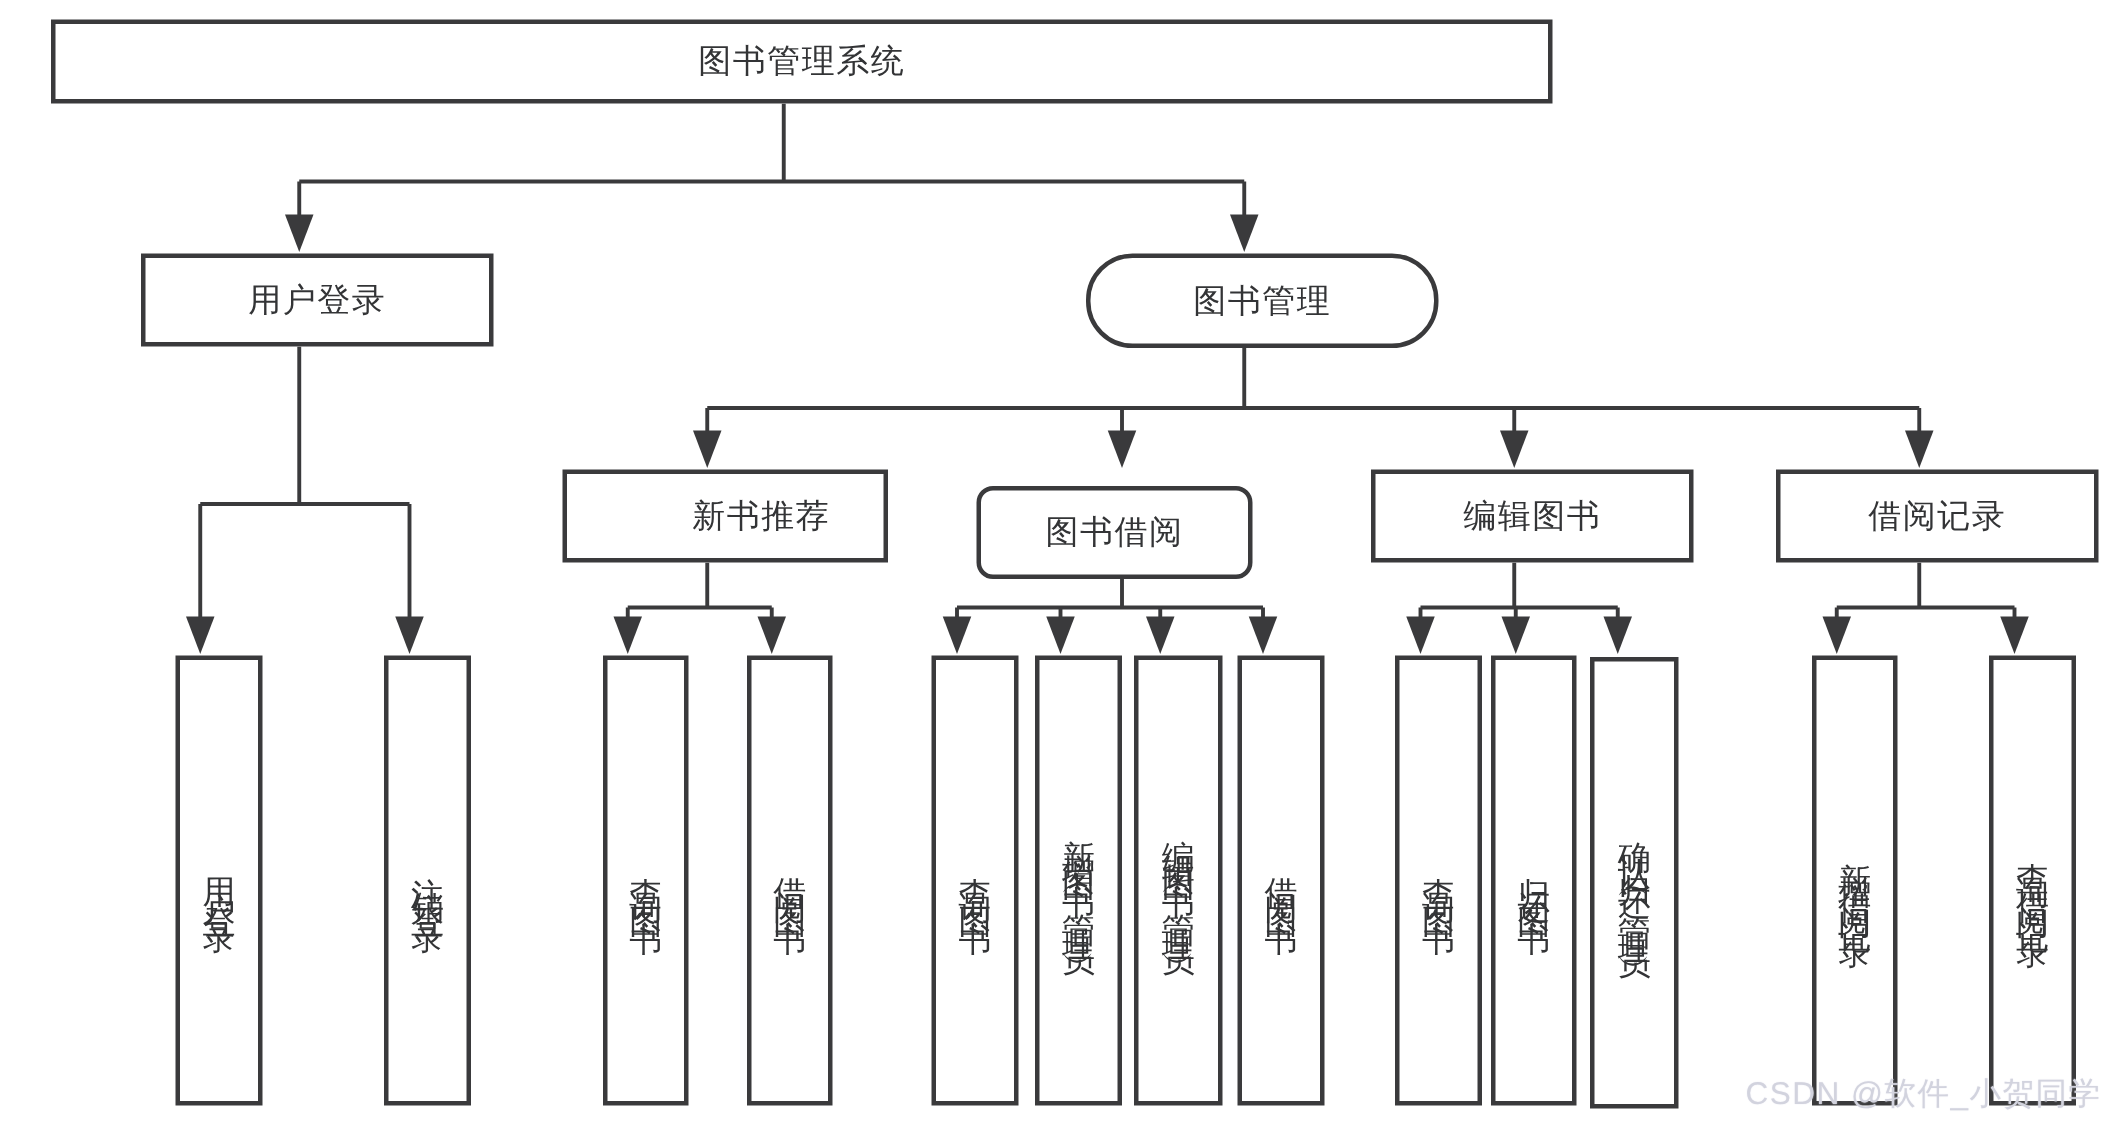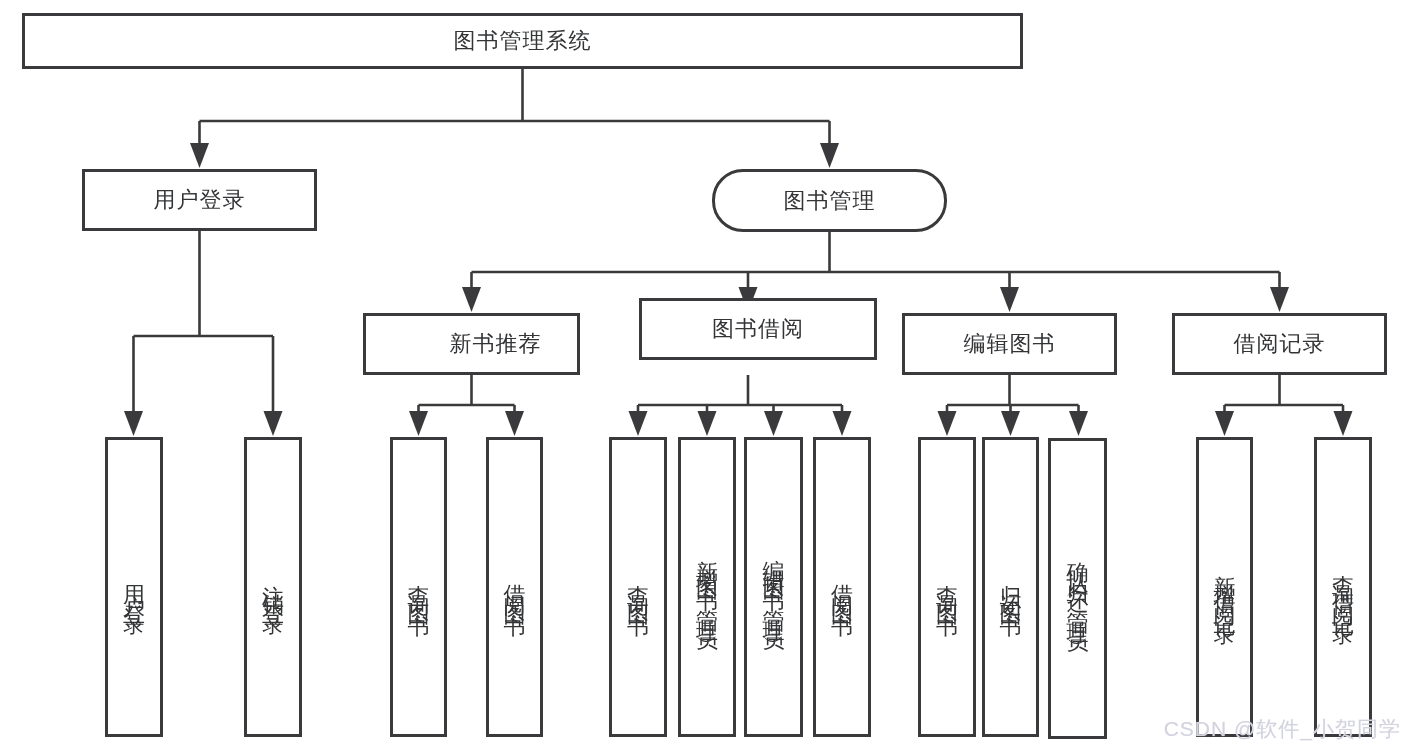--- a/index.html
+++ b/index.html
@@ -4,21 +4,21 @@
 <style>
   html,body{margin:0;padding:0;background:#fff;}
   .canvas{
     position:relative;width:1405px;height:747px;background:#ffffff;
     font-family:"Liberation Sans",sans-serif;overflow:hidden;
   }
   .wires{position:absolute;left:0;top:0;width:1405px;height:747px;}
   .node{
     position:absolute;background:#ffffff;border:3px solid #3a3a3c;
     box-sizing:border-box;display:flex;align-items:center;justify-content:center;
-    color:#333436;font-size:22px;letter-spacing:1px;
+    color:#333436;font-size:22px;letter-spacing:1px;margin-left:12px;
   }
   .node .lbl{white-space:nowrap;}
   .node.vert .lbl{
     writing-mode:vertical-rl;text-orientation:mixed;
     letter-spacing:10px;line-height:1;white-space:normal;
   }
   .watermark{
     position:absolute;right:4px;bottom:4px;font-size:21px;
     color:#d2d3de;letter-spacing:1px;white-space:nowrap;
     text-shadow:0 0 1px #e9e9f1;
@@ -113,21 +113,21 @@
   <div class="node" style="left:82px;top:169px;width:235px;height:62px;">
     <span class="lbl">用户登录</span>
   </div>
   <div class="node" style="left:712px;top:169px;width:235px;height:63px;border-radius:31px;">
     <span class="lbl">图书管理</span>
   </div>
 
   <div class="node" style="left:363px;top:313px;width:217px;height:62px;padding-left:48px;">
     <span class="lbl">新书推荐</span>
   </div>
-  <div class="node" style="left:639px;top:298px;width:238px;height:62px;">
+  <div class="node" style="left:639px;top:324px;width:184px;height:62px;border-radius:11px;">
     <span class="lbl">图书借阅</span>
   </div>
   <div class="node" style="left:902px;top:313px;width:215px;height:62px;">
     <span class="lbl">编辑图书</span>
   </div>
   <div class="node" style="left:1172px;top:313px;width:215px;height:62px;">
     <span class="lbl">借阅记录</span>
   </div>
 
   <div class="node vert" style="left:105px;top:437px;width:58px;height:300px;">

